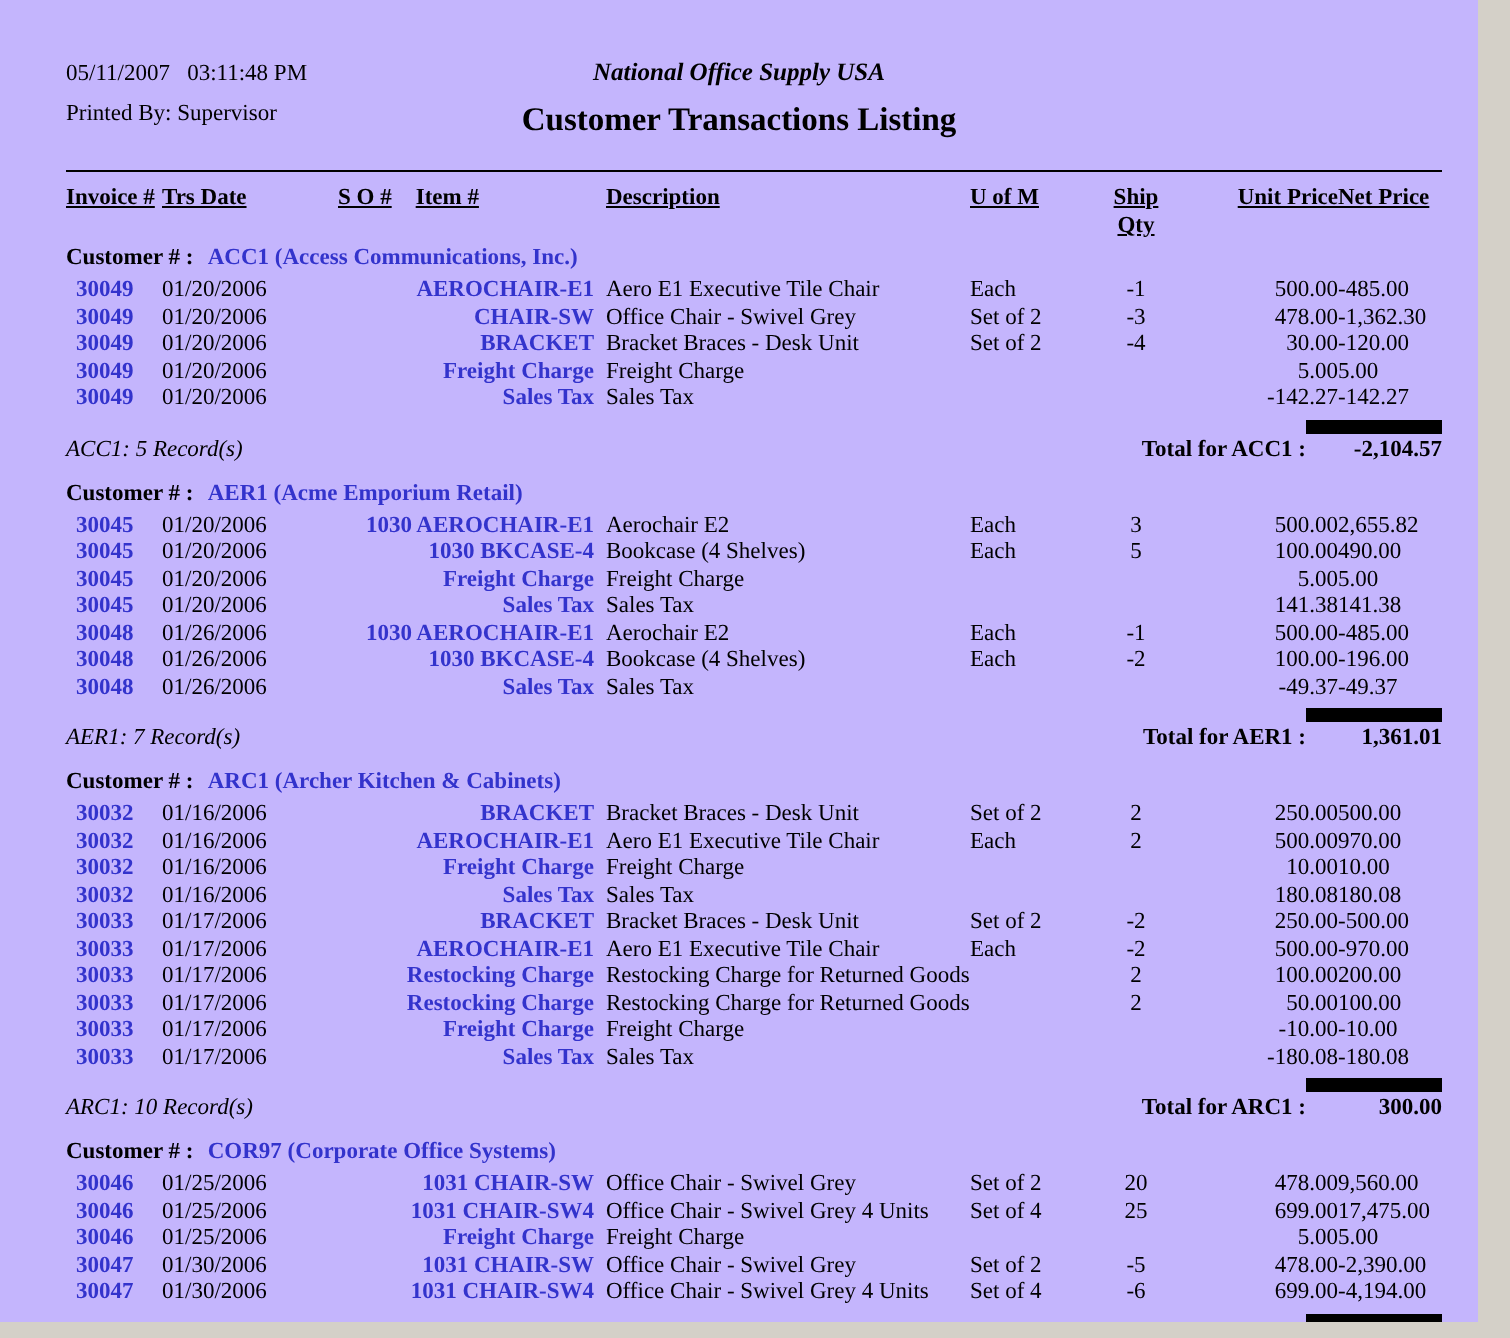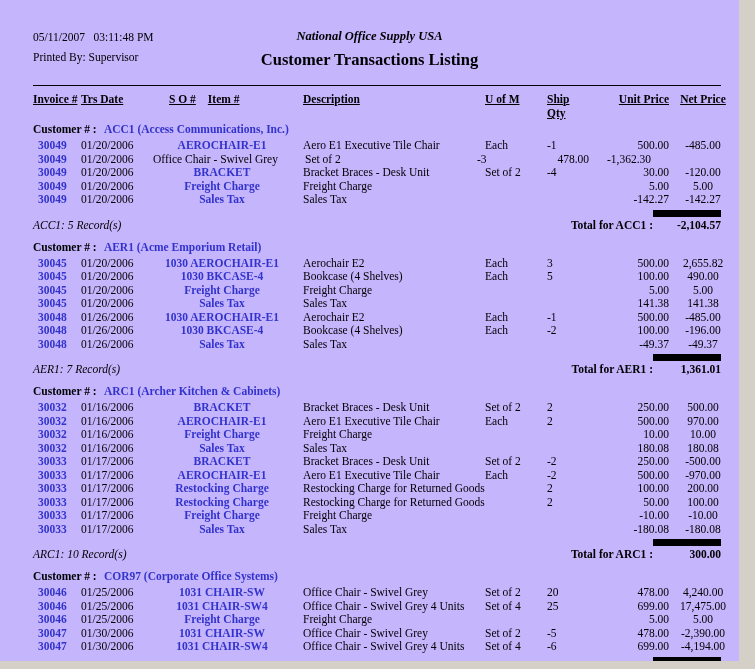--- a/index.html
+++ b/index.html
@@ -27,26 +27,26 @@
   .title { font-weight: bold; font-size: 16.5px; margin-top: 6px; text-align: center; }
 
   
   .row {
     display: grid;
     grid-template-columns: 48px 66px 150px 180px 70px 42px 80px 68px;
     font-size: 11.5px;
   }
   .c-inv  { padding-left: 5px; color: #3333cc; font-weight: bold; white-space: nowrap; }
   .c-date { white-space: nowrap; }
-  .c-item { text-align: center; color: #3333cc; font-weight: bold; white-space: nowrap; }
+  .c-item { text-align: right; color: #3333cc; font-weight: bold; white-space: nowrap; }
   .c-desc { padding-left: 6px; white-space: nowrap; }
   .c-uofm { padding-left: 8px; white-space: nowrap; }
-  .c-qty  { text-align: left; }
+  .c-qty  { text-align: center; }
   .c-unit { text-align: right; }
-  .c-net  { text-align: center; }
+  .c-net  { text-align: left; }
 
   
   .col-headers {
     margin-top: 8px;
     border-top: 1px solid #000;
     padding-top: 6px;
     margin-bottom: 2px;
     font-weight: bold;
     line-height: 14px;
   }
@@ -121,20 +121,21 @@
     <div class="c-desc">Aero E1 Executive Tile Chair</div>
     <div class="c-uofm">Each</div>
     <div class="c-qty">-1</div>
     <div class="c-unit">500.00</div>
     <div class="c-net">-485.00</div>
   </div>
 
   <div class="row trow">
     <div class="c-inv">30049</div>
     <div class="c-date">01/20/2006</div>
+    <div class="c-item">CHAIR-SW</div>
     <div class="c-desc">Office Chair - Swivel Grey</div>
     <div class="c-uofm">Set of 2</div>
     <div class="c-qty">-3</div>
     <div class="c-unit">478.00</div>
     <div class="c-net">-1,362.30</div>
   </div>
 
   <div class="row trow">
     <div class="c-inv">30049</div>
     <div class="c-date">01/20/2006</div>
@@ -395,21 +396,21 @@
     </div>
     <div class="rows">
   <div class="row trow">
     <div class="c-inv">30046</div>
     <div class="c-date">01/25/2006</div>
     <div class="c-item">1031 CHAIR-SW</div>
     <div class="c-desc">Office Chair - Swivel Grey</div>
     <div class="c-uofm">Set of 2</div>
     <div class="c-qty">20</div>
     <div class="c-unit">478.00</div>
-    <div class="c-net">4,240.00</div>
+    <div class="c-net">9,560.00</div>
   </div>
 
   <div class="row trow">
     <div class="c-inv">30046</div>
     <div class="c-date">01/25/2006</div>
     <div class="c-item">1031 CHAIR-SW4</div>
     <div class="c-desc">Office Chair - Swivel Grey 4 Units</div>
     <div class="c-uofm">Set of 4</div>
     <div class="c-qty">25</div>
     <div class="c-unit">699.00</div>

